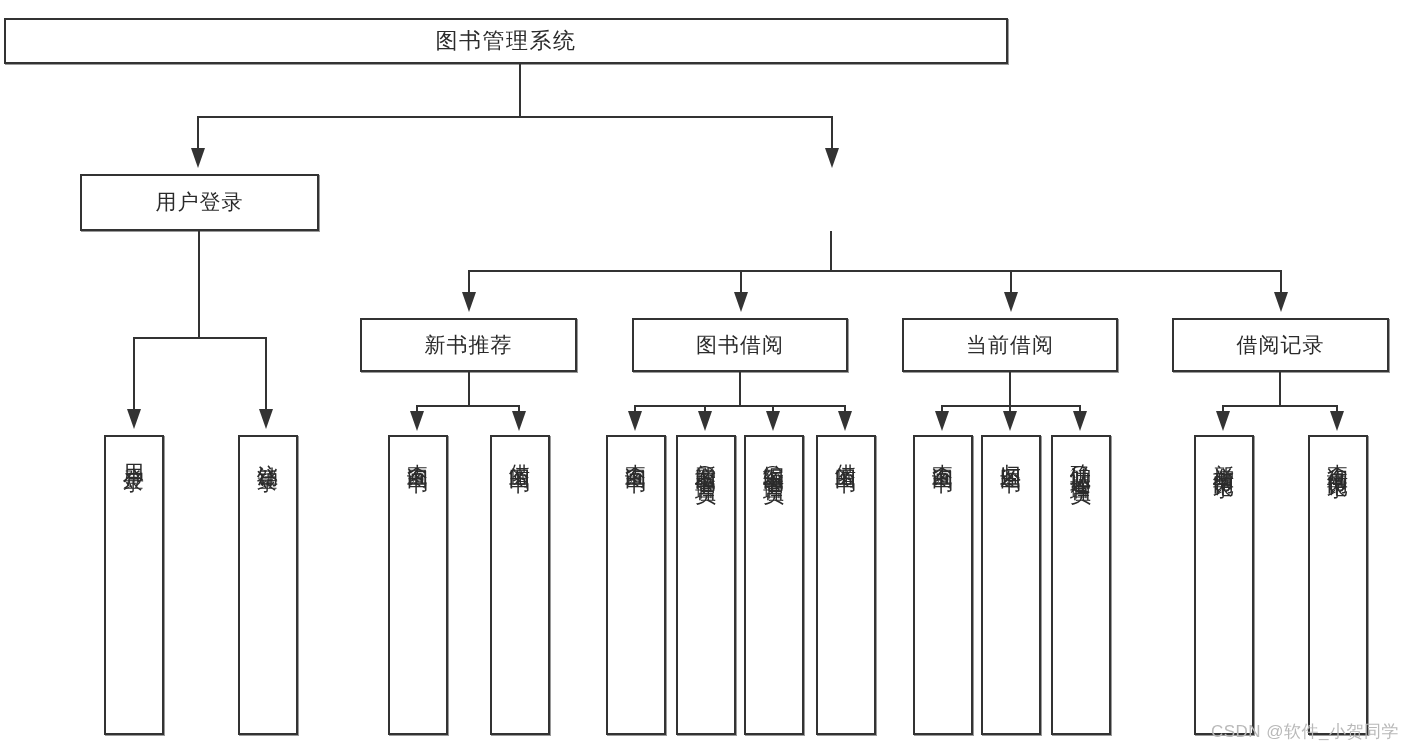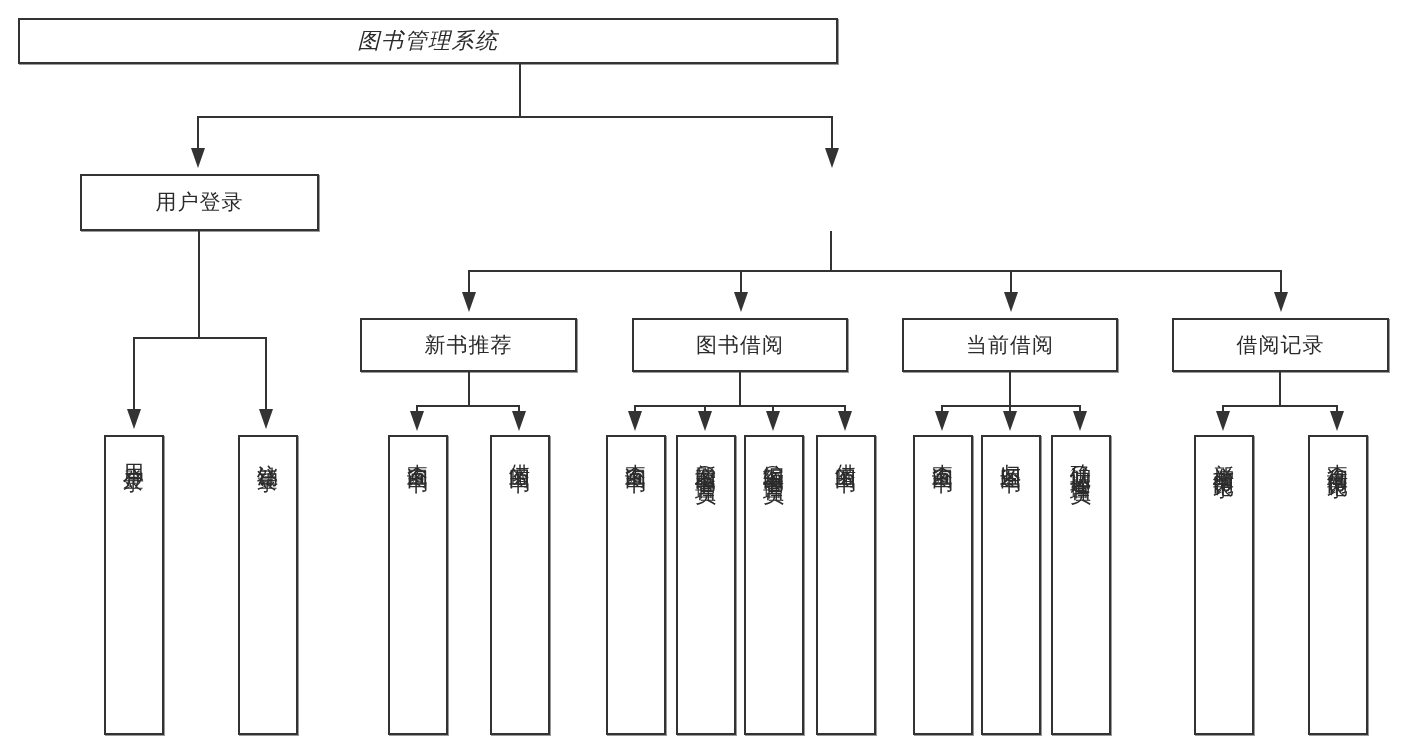--- a/index.html
+++ b/index.html
@@ -77,21 +77,21 @@
     letter-spacing:0.5px;
     white-space:nowrap;
     pointer-events:none;
   }
 </style>
 </head>
 <body>
 
 <div id="canvas">
 
-  <div class="node h root" style="left:18px;top:18px;width:820px;height:46px;font-style:italic;">
+  <div class="node h root" style="left:4px;top:18px;width:1004px;height:46px;">
     <span class="lbl">图书管理系统</span>
   </div>
 
   <div class="ln v" style="left:519px;top:64px;width:2px;height:52px;"></div>
 
   <div class="ln h" style="left:197px;top:116px;width:636px;height:2px;"></div>
 
   <div class="ln v" style="left:197px;top:116px;width:2px;height:34px;"></div>
   <div class="arw" style="left:191px;top:148px;"></div>
   <div class="ln v" style="left:831px;top:116px;width:2px;height:34px;"></div>
@@ -204,14 +204,15 @@
     <span class="lbl">确认归还（管理员）</span>
   </div>
 
   <div class="node v" style="left:1194px;top:435px;width:60px;height:300px;">
     <span class="lbl">新增借阅记录</span>
   </div>
   <div class="node v" style="left:1308px;top:435px;width:60px;height:300px;">
     <span class="lbl">查询借阅记录</span>
   </div>
 
+  <div id="watermark">CSDN @软件_小贺同学</div>
 
 </div>
 
 </body></html>

